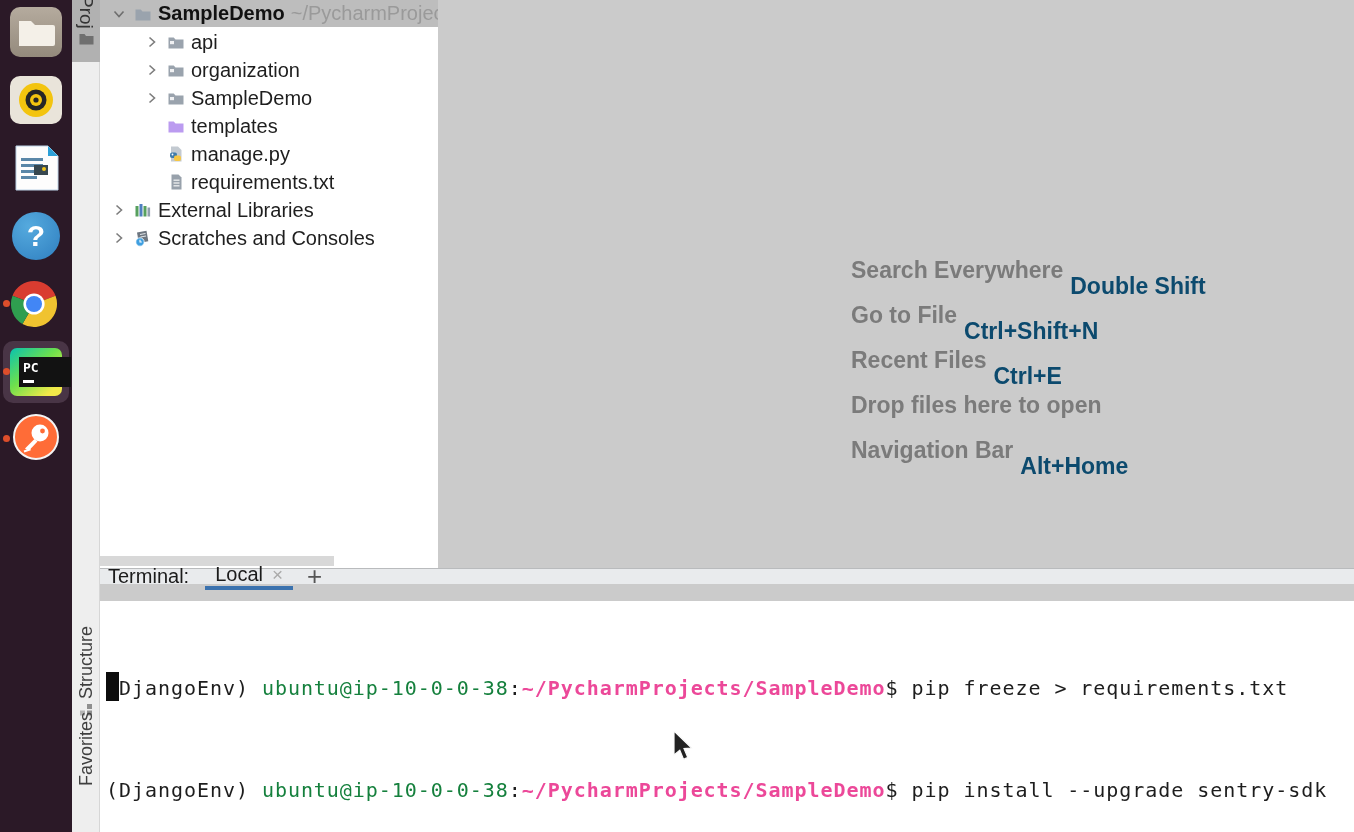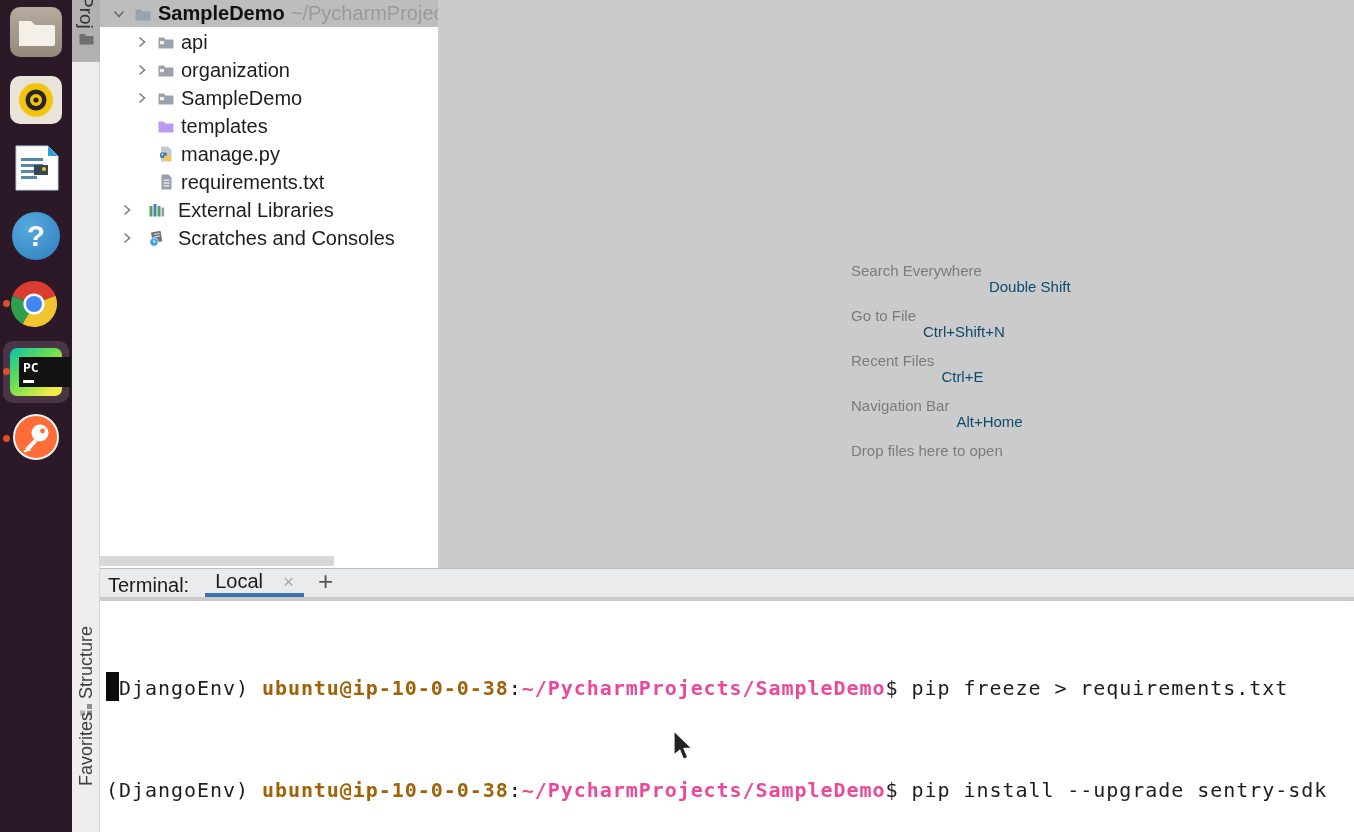--- a/index.html
+++ b/index.html
@@ -47,44 +47,44 @@
   .proj-header { position:absolute; left:100px; top:0; width:338px; height:27px; background:#bdbdbd;
                  display:flex; align-items:center; gap:6px; padding-left:10px; overflow:hidden;
                  white-space:nowrap; font-size:20px; }
   .proj-root-name { font-weight:bold; color:#111; }
   .proj-root-path { color:#9a9a9a; }
   .proj-panel { position:absolute; left:100px; top:27px; width:338px; height:541px; background:#ffffff;
                 overflow:hidden; }
   .tree { padding-top:1px; }
   .row { display:flex; align-items:center; gap:6px; height:28px; font-size:20px; color:#1e1e1e;
          white-space:nowrap; }
-  .d1 { padding-left:33px; }
-  .d0 { padding-left:18px;gap:12px; }
+  .d1 { padding-left:43px; }
+  .d0 { padding-left:10px; }
   .chev { width:18px; height:18px; flex:0 0 18px; }
   .ticon { width:18px; height:18px; flex:0 0 18px; }
   .hscroll { position:absolute; left:100px; top:556px; width:234px; height:10px; background:#d8d8d8; }
 
   
   .editor { position:absolute; left:438px; top:0; width:916px; height:568px; background:#cbcbcb; }
   .hints { position:absolute; left:413px; top:248px; }
-  .hint-row { height:45px; display:flex; align-items:center; gap:7px; font-size:15px; }
+  .hint-row { height:45px; display:flex; align-items:center; gap:7px; font-size:23px;font-weight:bold; }
   .hint-label { color:#7b7b7b; }
   .hint-key { color:#0c4a6e;margin-top:32px; }
 
   
-  .term-header { position:absolute; left:100px; top:568px; width:1254px; height:29px; background:#e9ebed;
-                 border-top:1px solid #b9bbbd; display:flex; align-items:flex-end; font-size:20px; color:#1b1b1b; }
+  .term-header { position:absolute; left:100px; top:568px; width:1254px; height:16px; background:#e9ebed;
+                 border-top:1px solid #b9bbbd; display:flex; align-items:center; font-size:20px; color:#1b1b1b; }
   .term-title { display:flex; align-items:center; padding-left:8px; margin-right:16px; }
-  .term-tab { display:flex; align-items:center; gap:20px; padding:0 10px; border-bottom:4px solid #3b72ae; }
+  .term-tab { display:flex; align-items:center; gap:9px; padding:0 10px; border-bottom:4px solid #3b72ae; }
   .term-tab-close { color:#aaaaaa; font-size:19px; }
   .term-tab-add { display:flex; align-items:center; margin-left:14px; color:#555; font-size:26px; }
   .term-body { position:absolute; left:100px; top:601px; width:1254px; height:231px; background:#ffffff; }
   .term-lines { position:absolute; left:6px; top:2px; font-family:"DejaVu Sans Mono",monospace;
                 font-size:20px; letter-spacing:0.95px; line-height:34px; white-space:pre; color:#1d1d1d; }
-  .seg-green { color:#a16207; font-weight:bold; }
+  .seg-green { color:#15803d; font-weight:normal; }
   .seg-blue  { color:#ec4899; font-weight:bold; }
   .term-cursor { position:absolute; left:6px; top:71px; width:13px; height:29px; background:#0c0c0c; }
 
   .mouse { position:absolute; left:670px; top:731px; }
 </style>
 </head>
 <body>
 
 <div id="screen">
 
@@ -288,25 +288,25 @@
       </div>
       <div class="hint-row">
         <span class="hint-label">Go to File</span>
         <span class="hint-key">Ctrl+Shift+N</span>
       </div>
       <div class="hint-row">
         <span class="hint-label">Recent Files</span>
         <span class="hint-key">Ctrl+E</span>
       </div>
       <div class="hint-row">
+        <span class="hint-label">Drop files here to open</span>
+      </div>
+      <div class="hint-row">
         <span class="hint-label">Navigation Bar</span>
         <span class="hint-key">Alt+Home</span>
-      </div>
-      <div class="hint-row">
-        <span class="hint-label">Drop files here to open</span>
       </div>
     </div>
   </div>
 
   <div class="term-header">
     <span class="term-title">Terminal:</span>
     <span class="term-tab">
       <span>Local</span>
       <span class="term-tab-close">×</span>
     </span>

